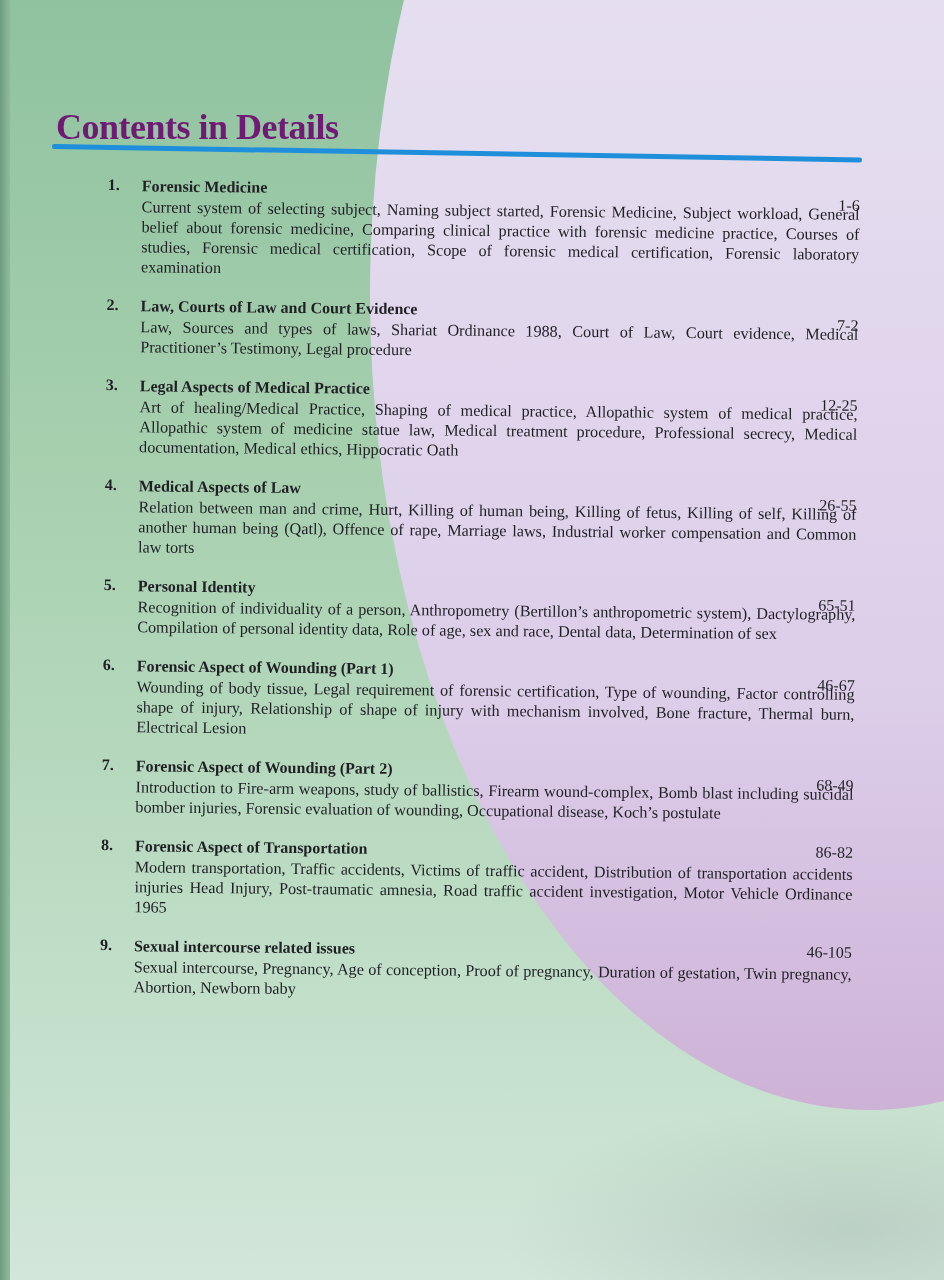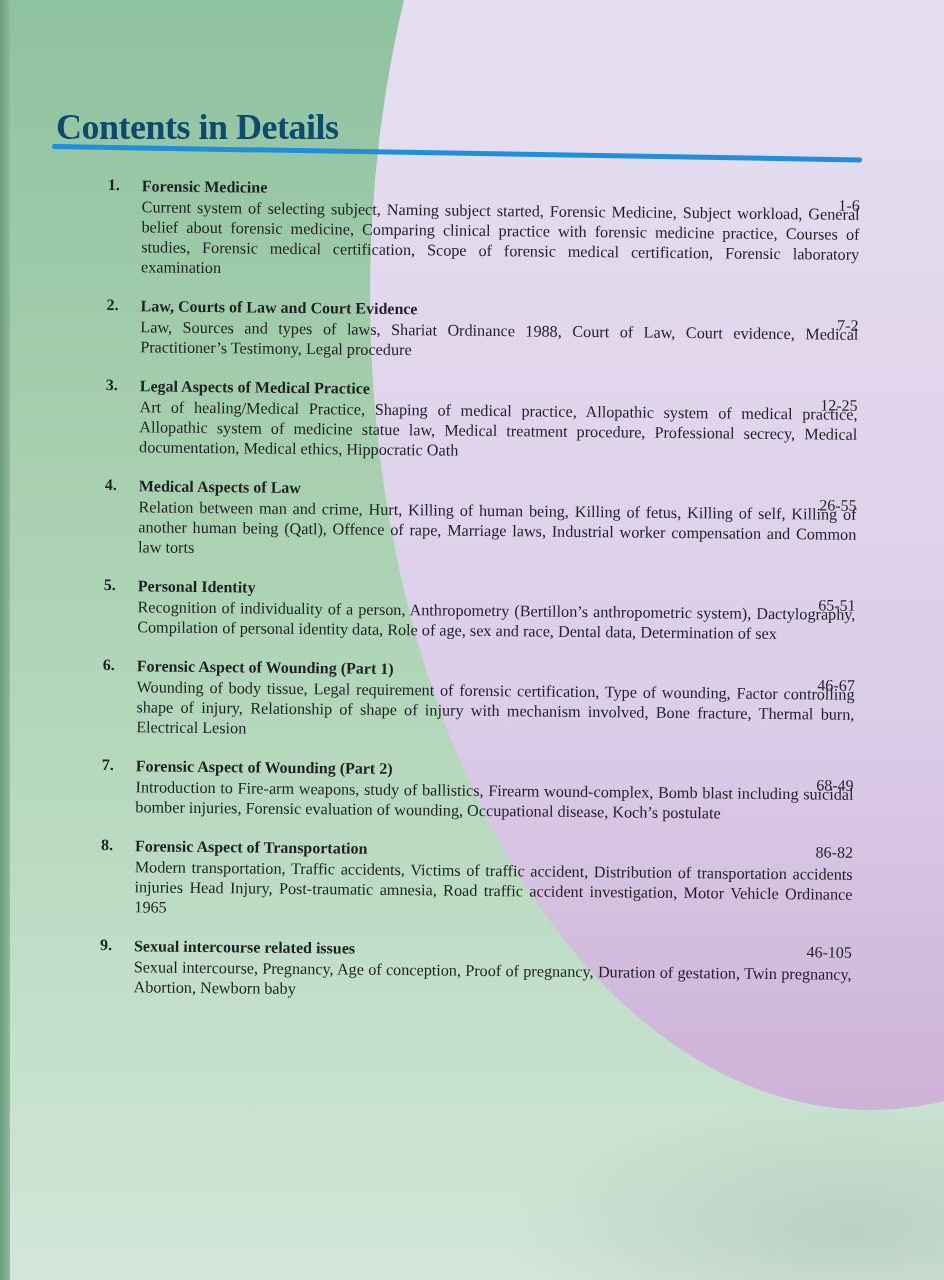--- a/index.html
+++ b/index.html
@@ -19,21 +19,21 @@
     }
     .blob {
       position: absolute;
       left: 370px; top: -520px;
       width: 1000px; height: 1630px;
       border-radius: 50%;
       background: linear-gradient(180deg, #e9e6f2 0%, #e4dcef 40%, #dccde9 75%, #cdb2d6 100%);
     }
     .title {
       position: absolute; left: 56px; top: 106px;
-      font-size: 36px; font-weight: bold; color: #0c4a6e;
+      font-size: 36px; font-weight: bold; color: #701a75;
       letter-spacing: -0.5px; white-space: nowrap;
     }
     .rule {
       position: absolute; left: 52px; top: 144px; width: 810px; height: 5px;
       background: #1f8fdb; border-radius: 2px;
       transform: rotate(0.95deg); transform-origin: left center;
     }
     .list {
       position: absolute; left: 108px; top: 176px; width: 752px;
       transform: rotate(0.6deg); transform-origin: left top;

